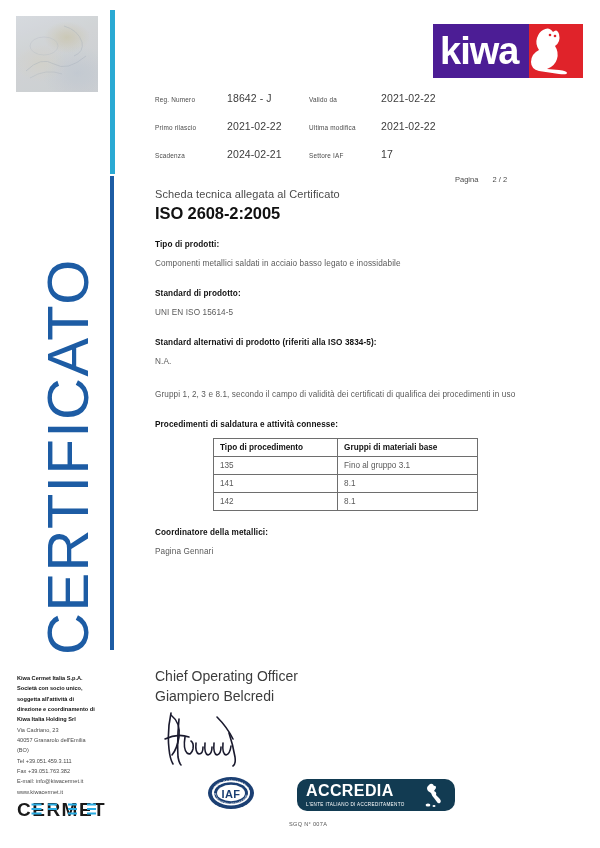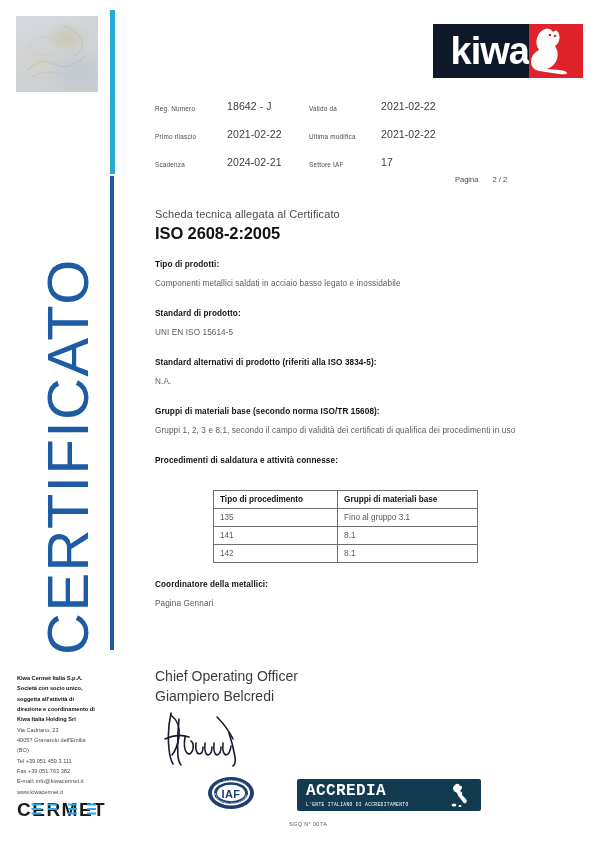--- a/index.html
+++ b/index.html
@@ -57,76 +57,76 @@
   }
 
   
   .kiwa-logo {
     position: absolute;
     right: 17px; top: 24px;
     width: 150px; height: 54px;
     display: flex;
   }
   .kiwa-blue {
-    width: 96px; background: #0f172a;
-    display: flex; align-items: center; justify-content: flex-end;
+    width: 96px; background: #4c1d95;
+    display: flex; align-items: center; justify-content: flex-start;
     position: relative;
   }
   .kiwa-word {
     color: #ffffff; font-size: 38px; font-weight: 700;
     letter-spacing: -1px; margin-left: 7px; line-height: 1;
     font-family: "Liberation Sans", sans-serif;
   }
   .kiwa-red { width: 54px; background: #e0232a; position: relative; }
   .kiwa-red svg { position: absolute; left: -16px; top: 2px; }
 
   
   .meta {
     position: absolute; left: 155px; top: 92px;
     width: 400px;
   }
-  .meta-row { display: flex; height: 28px; align-items: center; }
+  .meta-row { display: flex; height: 28px; align-items: flex-start; }
   .meta-label {
     width: 72px; font-size: 6.4px; color: #4a4a4a;
     padding-top: 4px; letter-spacing: .2px;
   }
   .meta-value {
     width: 82px; font-size: 10.5px; color: #3c3c3c; letter-spacing: .1px;
   }
   .meta-label2 {
     width: 72px; font-size: 6.4px; color: #4a4a4a;
     padding-top: 4px; letter-spacing: .2px;
   }
   .meta-value2 { font-size: 10.5px; color: #3c3c3c; letter-spacing: .1px; }
 
   .pagina {
     position: absolute; left: 455px; top: 175px;
     font-size: 7.5px; color: #4a4a4a;
   }
   .pagina span.num { margin-left: 12px; }
 
   
-  .body-area { position: absolute; left: 155px; top: 208px; width: 400px; }
+  .body-area { position: absolute; left: 155px; top: 188px; width: 400px; }
   .doc-sub { font-size: 11px; color: #4a4a4a; letter-spacing: .1px; }
   .doc-title {
     font-size: 16.5px; font-weight: 700; color: #111;
     margin-top: 4px; letter-spacing: -.1px;
   }
   .sec { margin-top: 17px; }
   .sec-head {
     font-size: 8.2px; font-weight: 700; color: #111; letter-spacing: .1px;
   }
   .sec-text {
     font-size: 8.2px; color: #5a5a5a; margin-top: 7px;
     line-height: 1.95; letter-spacing: .1px;
   }
 
   
   .proc-table {
-    margin-top: 25px; margin-left: 58px; width: 265px;
+    margin-top: 9px; margin-left: 58px; width: 265px;
     border-collapse: collapse;
   }
   .proc-table th, .proc-table td {
     border: 1px solid #6e6e6e;
     font-size: 8.2px; text-align: left;
     padding: 4px 6px; height: 17px;
   }
   .proc-table th { font-weight: 700; color: #111; }
   .proc-table td { color: #5a5a5a; }
   .proc-table th:first-child, .proc-table td:first-child { width: 47%; }
@@ -140,23 +140,23 @@
 
   
   .sign-block { position: absolute; left: 155px; top: 666px; width: 220px; }
   .sign-role { font-size: 14px; color: #3c3c3c; line-height: 1.45; }
   .sign-svg { margin-top: 2px; margin-left: 8px; }
 
   
   .iaf { position: absolute; left: 207px; top: 776px; }
   .accredia {
     position: absolute; left: 297px; top: 779px;
-    width: 184px; height: 32px;
-    background: #123b52; border-radius: 2px;
-    display: flex; align-items: center; position: absolute; font-family: Liberation Mono, monospace;
+    width: 158px; height: 32px;
+    background: #123b52; border-radius: 10px;
+    display: flex; align-items: center; position: absolute;
   }
   .acc-texts { margin-left: 9px; }
   .acc-main {
     color: #fff; font-size: 16px; font-weight: 700;
     letter-spacing: .4px; line-height: 1;
   }
   .acc-sub {
     color: #fff; font-size: 4.6px; letter-spacing: .35px;
     margin-top: 3px;
   }
@@ -243,21 +243,20 @@
     <div class="sec-head">Standard di prodotto:</div>
     <div class="sec-text">UNI EN ISO 15614-5</div>
   </div>
 
   <div class="sec">
     <div class="sec-head">Standard alternativi di prodotto (riferiti alla ISO 3834-5):</div>
     <div class="sec-text">N.A.</div>
   </div>
 
   <div class="sec">
-    <div class="sec-head">Gruppi di materiali base (secondo norma ISO/TR 15608):</div>
     <div class="sec-text">Gruppi 1, 2, 3 e 8.1, secondo il campo di validità dei certificati di qualifica dei procedimenti in uso</div>
   </div>
 
   <div class="sec">
     <div class="sec-head">Procedimenti di saldatura e attività connesse:</div>
     <table class="proc-table">
       <thead>
         <tr>
           <th>Tipo di procedimento</th>
           <th>Gruppi di materiali base</th>

